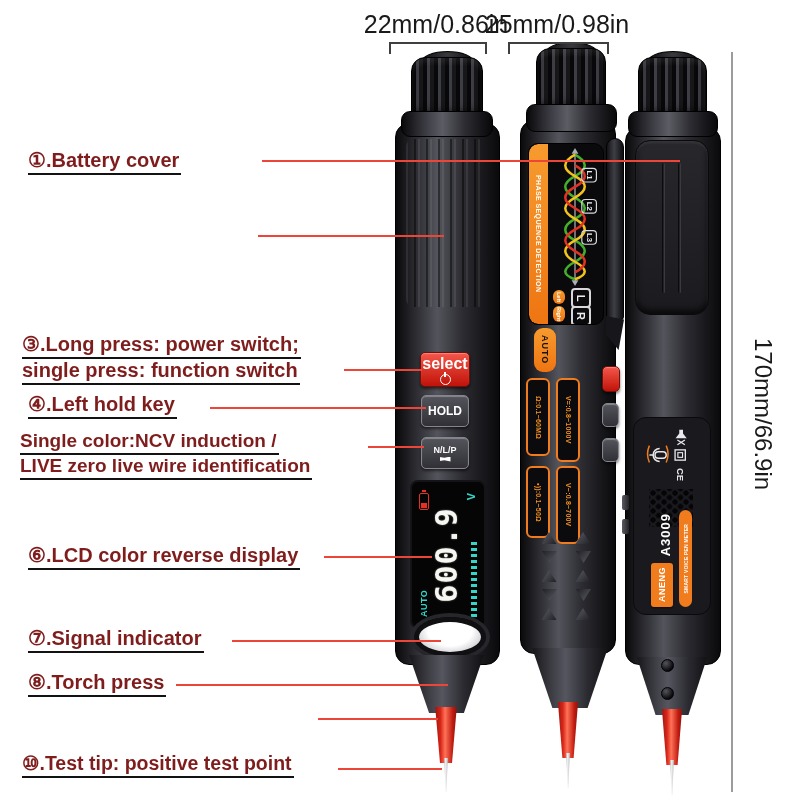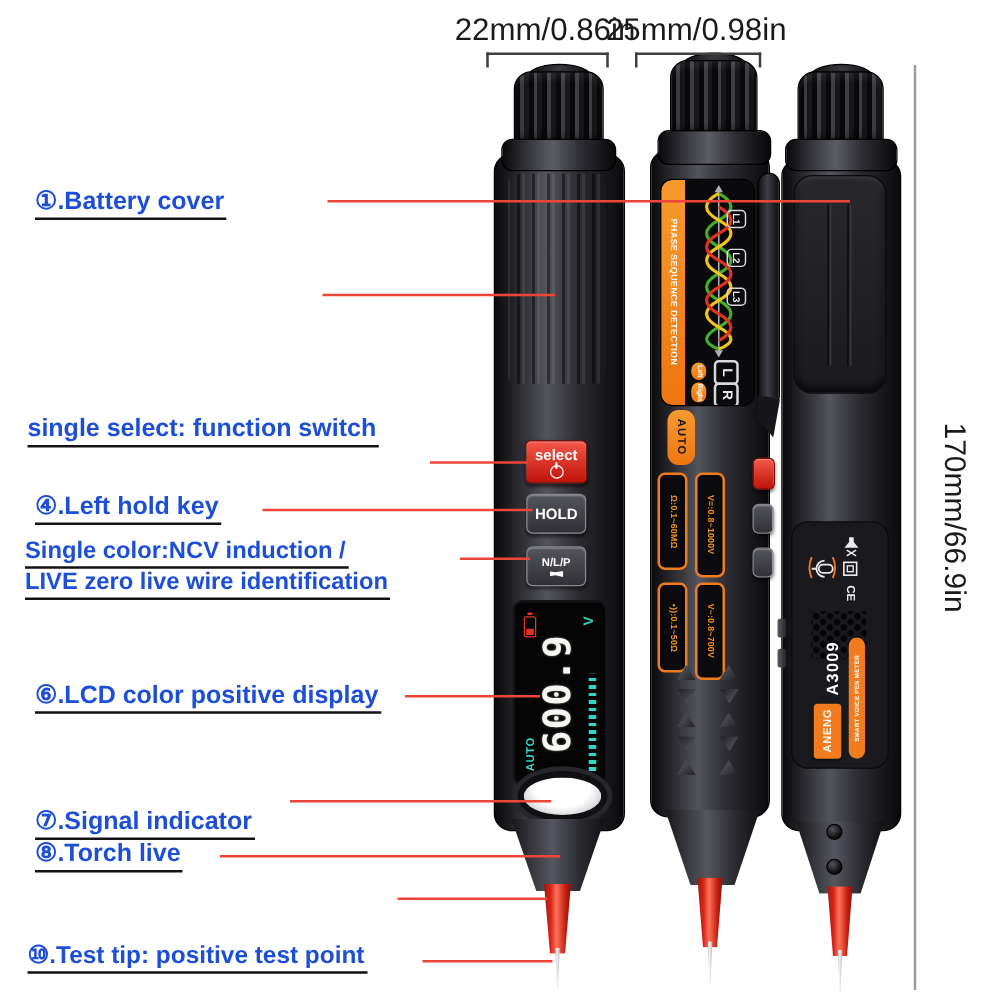--- a/index.html
+++ b/index.html
@@ -5,35 +5,35 @@
   body{margin:0}
   .canvas{position:relative;width:800px;height:800px;background:#fff;font-family:"Liberation Sans",sans-serif;overflow:hidden}
 
   
   .dim-label{position:absolute;font-size:25px;color:#1a1a1a;text-align:center;z-index:3}
   .bracket{position:absolute;height:10px;border:2px solid #3f3f3f;border-bottom:none;z-index:3}
   .vline{position:absolute;width:0;border-left:2px solid #9c9c9c;z-index:1}
   .dim-height{position:absolute;writing-mode:vertical-rl;font-size:24px;color:#1a1a1a;z-index:3}
 
   
-  .callout{position:absolute;font-weight:bold;color:#1d4ed8;font-size:20px;z-index:3}
+  .callout{position:absolute;font-weight:bold;color:#7f1d1d;font-size:20px;z-index:3}
   .callout .ln{display:table;white-space:nowrap;border-bottom:2.5px solid #121212;padding:0 2px 1px 0}
   .c3{font-size:20px}.c5{font-size:19px}.c10{font-size:19.5px}
   .cline{position:absolute;height:2px;background:#ee4539;z-index:6}
 
   
   .pen{position:absolute;z-index:2}
   .part{position:absolute}
   .metal-body{background:linear-gradient(90deg,#0a0a0c,#38383f 26%,#54545c 40%,#2b2b31 65%,#0a0a0c);border:1px solid #000;border-radius:14px}
   .cap{background:repeating-linear-gradient(90deg,#08080a 0 4px,#3d3d44 4px 7px,#17171a 7px 11px);border-radius:14px 14px 5px 5px;border:1px solid #000;box-shadow:inset 0 5px 5px rgba(255,255,255,.07),inset 0 -5px 8px rgba(0,0,0,.65)}
   .cap-dome{background:radial-gradient(ellipse at 50% 20%,#3a3a40,#0c0c0e 75%);border-radius:50% 50% 40% 40%/70% 70% 30% 30%;border:1px solid #000}
   .collar{background:linear-gradient(90deg,#09090b,#42424a 30%,#5c5c64 45%,#2c2c32 70%,#08080a);border-radius:9px;border:1px solid #000}
   .ribs{background:repeating-linear-gradient(90deg,rgba(255,255,255,.08) 0 2px,rgba(255,255,255,0) 2px 8px,rgba(0,0,0,.45) 8px 10px,rgba(0,0,0,0) 10px 12px);border-radius:8px}
   .btn{border-radius:5px;display:flex;flex-direction:column;align-items:center;justify-content:center;color:#fff;font-weight:bold;box-shadow:0 2px 3px rgba(0,0,0,.55),inset 0 1px 1px rgba(255,255,255,.3)}
-  .btn-red{background:linear-gradient(180deg,#f4574a,#c01309);border:1px solid #70100a;font-size:12px}
+  .btn-red{background:linear-gradient(180deg,#f4574a,#c01309);border:1px solid #70100a;font-size:16px}
   .btn-gray{background:linear-gradient(180deg,#54545c,#303036);border:1px solid #85858d}
   .pwr{width:9px;height:9px;border:1.5px solid #fff;border-radius:50%;margin-top:1px;position:relative}
   .pwr::after{content:"";position:absolute;left:50%;top:-3px;transform:translateX(-50%);width:2px;height:5px;background:#fff}
   .torchico{width:11px;height:5px;background:#fff;clip-path:polygon(0 10%,45% 25%,100% 0,100% 100%,45% 75%,0 90%);margin-top:2px}
 
   .lcd{background:#050506;border-radius:8px;border:2px solid #141418;overflow:hidden}
   .lcd-rot{position:absolute;left:50%;top:50%;width:134px;height:62px;transform:translate(-50%,-50%) rotate(-90deg);display:flex;flex-direction:column;justify-content:space-between;padding:2px 5px;box-sizing:border-box}
   .lcd-top{display:flex;justify-content:space-between;align-items:center}
   .batt{width:15px;height:8px;border:1.5px solid #e33225;border-radius:2px;position:relative}
   .batt::before{content:"";position:absolute;left:1px;top:1px;bottom:1px;width:5px;background:#e33225}
@@ -88,37 +88,38 @@
   <div class="bracket" style="left:389px;top:42px;width:94px"></div>
   <div class="bracket" style="left:508px;top:42px;width:97px"></div>
 
   <div class="vline" style="left:731px;top:52px;height:740px"></div>
   <div class="dim-height" style="left:749px;top:338px">170mm/66.9in</div>
 
   <div class="callout" style="left:28px;top:148px">
     <div class="ln">①.Battery cover</div>
   </div>
   <div class="callout c3" style="left:22px;top:332px">
-    <div class="ln">single select: function switch</div>
+    <div class="ln">③.Long press: power switch;</div>
+    <div class="ln">single press: function switch</div>
   </div>
   <div class="callout" style="left:28px;top:392px">
     <div class="ln">④.Left hold key</div>
   </div>
   <div class="callout c5" style="left:20px;top:430px">
     <div class="ln">Single color:NCV induction /</div>
     <div class="ln">LIVE zero live wire identification</div>
   </div>
   <div class="callout" style="left:28px;top:543px">
-    <div class="ln">⑥.LCD color positive display</div>
-  </div>
-  <div class="callout" style="left:28px;top:644px">
+    <div class="ln">⑥.LCD color reverse display</div>
+  </div>
+  <div class="callout" style="left:28px;top:626px">
     <div class="ln">⑦.Signal indicator</div>
   </div>
   <div class="callout" style="left:28px;top:670px">
-    <div class="ln">⑧.Torch live</div>
+    <div class="ln">⑧.Torch press</div>
   </div>
   <div class="callout c10" style="left:22px;top:752px">
     <div class="ln">⑩.Test tip: positive test point</div>
   </div>
 
   <div class="cline" style="left:262px;top:160px;width:418px"></div>
   <div class="cline" style="left:258px;top:235px;width:186px"></div>
   <div class="cline" style="left:344px;top:369px;width:78px"></div>
   <div class="cline" style="left:210px;top:407px;width:216px"></div>
   <div class="cline" style="left:368px;top:446px;width:56px"></div>

